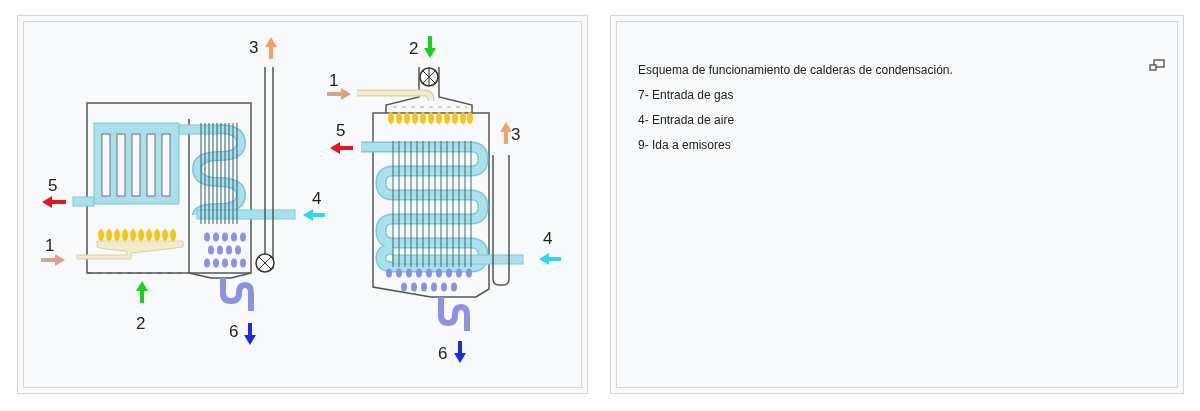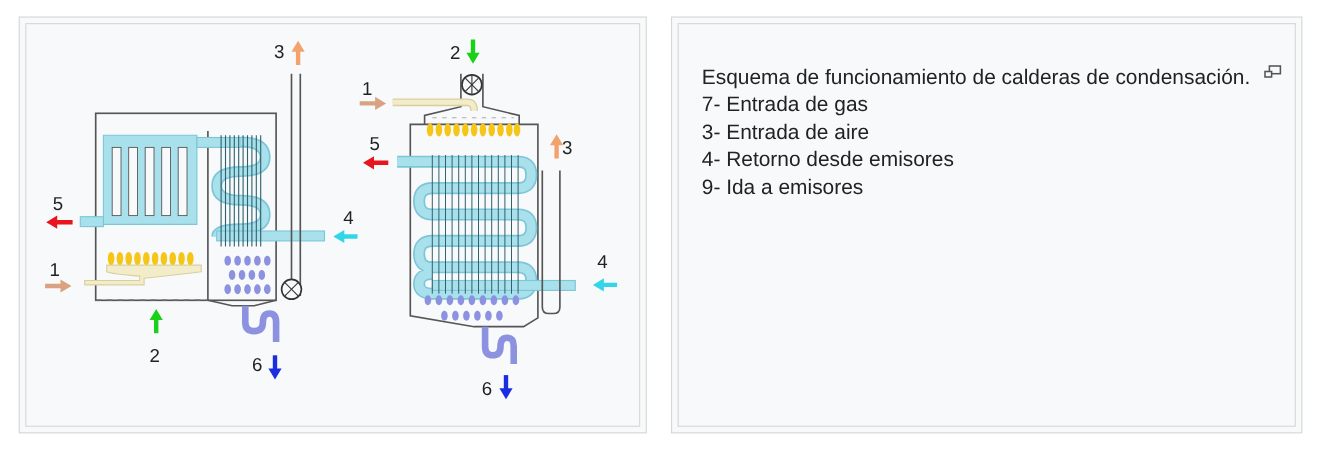--- a/index.html
+++ b/index.html
@@ -13,21 +13,21 @@
   }
   .frame .inner {
     position: absolute; left: 5px; top: 5px; right: 5px; bottom: 5px;
     border: 1px solid #d6d6d6; background: #f8f9fa; box-sizing: border-box;
   }
   #figure-frame { left: 17px; top: 15px; width: 571px; height: 379px; }
   #caption-frame { left: 610px; top: 15px; width: 574px; height: 379px; }
   #diagram-svg { position: absolute; left: 0; top: 0; }
   .caption {
     position: absolute; left: 21px; top: 36px; right: 10px;
-    font-size: 19px; color: #222222; line-height: 25px;
+    font-size: 12px; color: #222222; line-height: 25px;
   }
   .caption .line { white-space: nowrap; }
   .enlarge-icon {
     position: absolute; left: 531px; top: 37px; width: 18px; height: 14px; cursor: pointer;
   }
   .lbl { font-family: "Liberation Sans", sans-serif; font-size: 17px; fill: #222; }
 </style>
 </head>
 <body>
 
@@ -264,22 +264,21 @@
       </g>
     </svg>
   </div>
 </div>
 
 <div class="frame" id="caption-frame">
   <div class="inner">
     <div class="caption">
       <div class="line">Esquema de funcionamiento de calderas de condensación.</div>
       <div class="line">7- Entrada de gas</div>
-      <div class="line">3- Entrada de aire</div>
-      <div class="line">4- Retorno desde emisores</div>
+      <div class="line">4- Entrada de aire</div>
       <div class="line">9- Ida a emisores</div>
     </div>
     <svg class="enlarge-icon" viewBox="0 0 18 14">
       <rect x="6" y="1" width="10" height="7" fill="none" stroke="#555" stroke-width="1.4"></rect>
       <rect x="2" y="6" width="6" height="5" fill="#f8f9fa" stroke="#555" stroke-width="1.4"></rect>
     </svg>
   </div>
 </div>
 
 </body></html>

